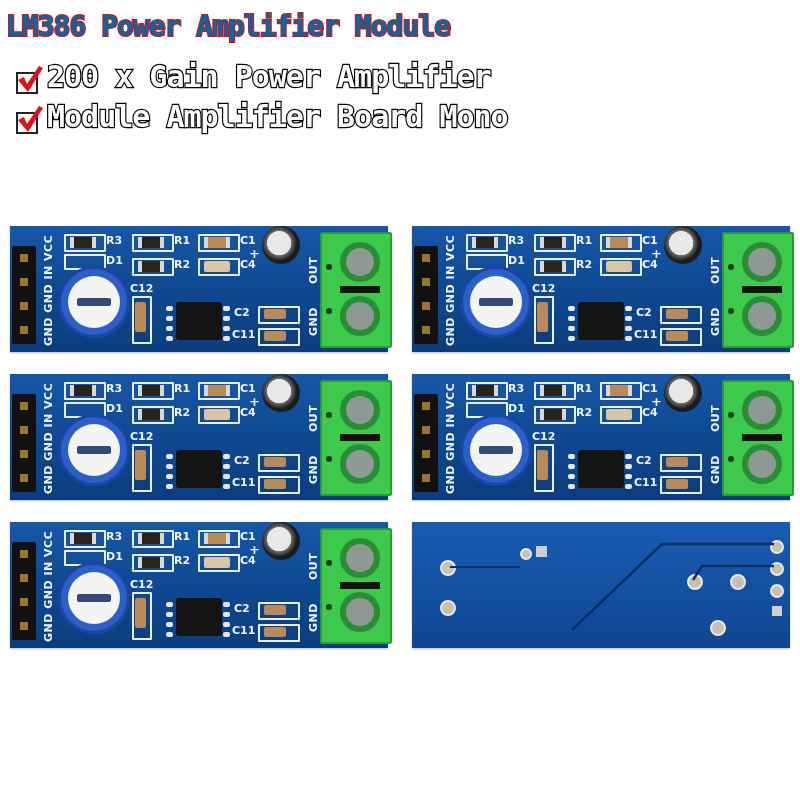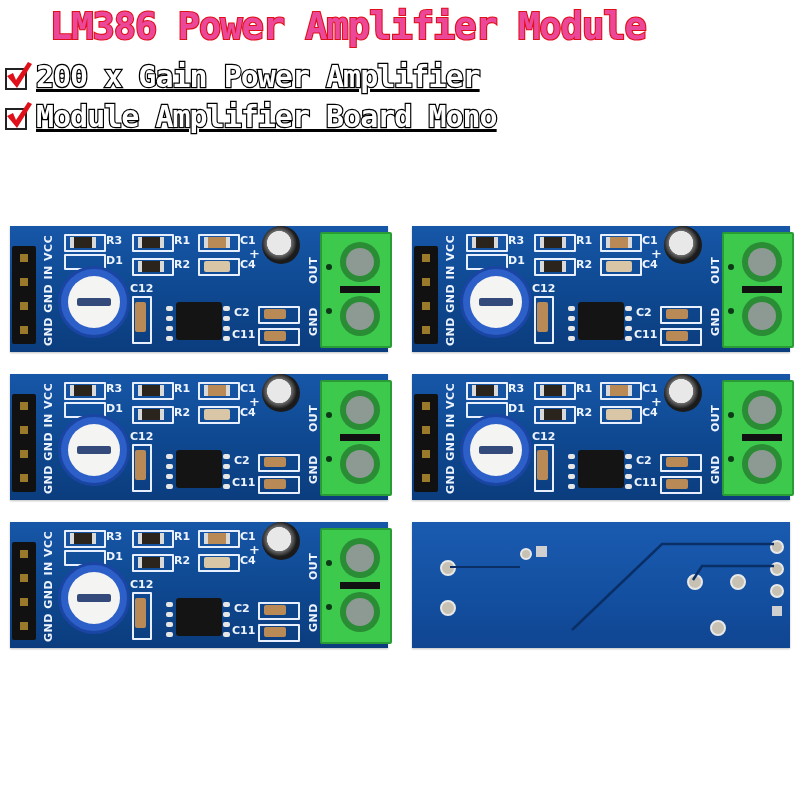--- a/index.html
+++ b/index.html
@@ -1,20 +1,20 @@
 <!DOCTYPE html>
 <html><head>
 <meta charset="utf-8">
 <style>
   html,body{margin:0;padding:0;background:#ffffff;}
   body{width:800px;height:800px;position:relative;overflow:hidden;font-family:"DejaVu Sans Mono","Liberation Mono",monospace;}
-  .title{position:absolute;left:6px;top:2px;font-size:37px;font-weight:bold;letter-spacing:-1px;color:#ec4899;
-    -webkit-text-stroke:2.2px #e0101a;paint-order:stroke fill;white-space:nowrap;line-height:50px;margin-left:44px;}
-  .feat{position:absolute;left:4px;font-size:30px;font-weight:bold;color:#ffffff;-webkit-text-stroke:2.4px #000;
-    paint-order:stroke fill;white-space:nowrap;line-height:34px;display:flex;align-items:flex-start;letter-spacing:-1px;text-decoration:underline;}
+  .title{position:absolute;left:6px;top:2px;font-size:28px;font-weight:bold;letter-spacing:-1px;color:#0369a1;
+    -webkit-text-stroke:2.2px #e0101a;paint-order:stroke fill;white-space:nowrap;line-height:50px;}
+  .feat{position:absolute;left:15px;font-size:30px;font-weight:bold;color:#ffffff;-webkit-text-stroke:2.4px #000;
+    paint-order:stroke fill;white-space:nowrap;line-height:34px;display:flex;align-items:flex-end;letter-spacing:-1px;}
   .feat .chk{width:30px;height:30px;position:relative;margin-right:2px;}
   .feat .chk .box{position:absolute;left:1px;top:8px;width:18px;height:18px;border:2px solid #222;background:#fff;}
   .feat .chk svg{position:absolute;left:0;top:0;}
   .board{position:absolute;width:378px;height:126px;background:#10488f;
     background-image:linear-gradient(180deg,#1757a8 0%,#0f4a93 45%,#0b3d7e 100%);box-shadow:0 1px 2px rgba(0,0,0,.25);}
   .board.back{background-image:linear-gradient(180deg,#1a5bb0 0%,#134fa0 60%,#104591 100%);}
   .hdr{position:absolute;left:2px;top:20px;width:24px;height:98px;background:#111;border-radius:2px;}
   .hdr .pin{position:absolute;left:8px;width:8px;height:8px;background:#9a7a2a;}
   .silk{position:absolute;color:#eef4ff;font-family:"DejaVu Sans","Liberation Sans",sans-serif;font-size:11px;font-weight:bold;}
   .vert{transform:rotate(-90deg);transform-origin:left top;white-space:nowrap;letter-spacing:.5px;}

